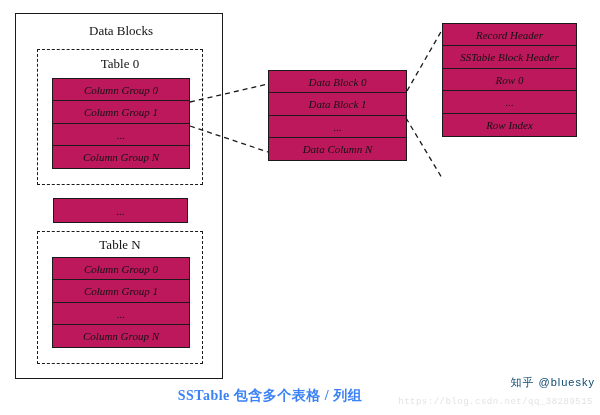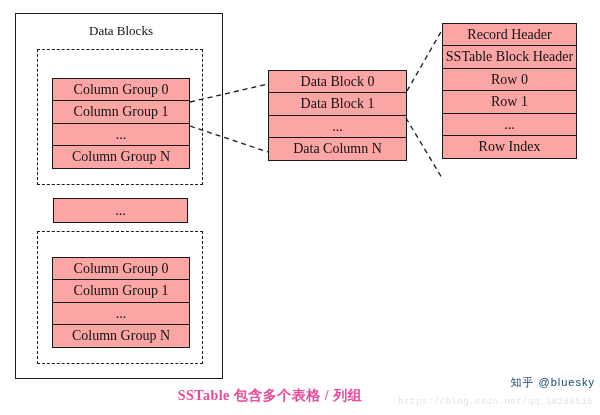--- a/index.html
+++ b/index.html
@@ -26,32 +26,33 @@
   }
   .rows { display: flex; flex-direction: column; }
   .row {
     box-sizing: border-box;
     border: 1.6px solid #1a1a1a;
     margin-top: -1.6px;
     height: 24px;
     display: flex;
     align-items: center;
     justify-content: center;
-    font-size: 14px;
+    font-size: 11px;
     line-height: 14px;
-    background: #fca5a5;
+    background: #be185d;
     white-space: nowrap;
+    font-style: italic;
   }
   .rows .row:first-child { margin-top: 0; }
   .caption {
     font-size: 14px;
     font-weight: 600;
     text-align: center;
     letter-spacing: 0.5px;
-    color: #ec4899;
+    color: #3b82f6;
     white-space: nowrap;
   }
   .wm-brand {
     font-size: 11px;
     color: #0c4a6e;
     text-align: right;
     letter-spacing: 1px;
     white-space: nowrap;
     font-family: "Liberation Sans", "DejaVu Sans", sans-serif;
   }
@@ -67,51 +68,52 @@
 </style>
 </head>
 <body>
 
 <div class="stage">
 
   <div class="abs solid-box" style="left:15px; top:13px; width:208px; height:366px;"></div>
   <div class="abs panel-title" style="left:17px; top:23px; width:208px;">Data Blocks</div>
 
   <div class="abs dashed-box" style="left:37px; top:49px; width:166px; height:136px;"></div>
+  <div class="abs panel-title" style="left:37px; top:56px; width:166px;">Table 0</div>
   <div class="abs rows" style="left:52px; top:78px; width:138px;">
     <div class="row">Column Group 0</div>
     <div class="row">Column Group 1</div>
     <div class="row">...</div>
     <div class="row">Column Group N</div>
   </div>
 
   <div class="abs rows" style="left:53px; top:198px; width:135px;">
     <div class="row" style="height:25px;">...</div>
   </div>
 
   <div class="abs dashed-box" style="left:37px; top:231px; width:166px; height:133px;"></div>
+  <div class="abs panel-title" style="left:37px; top:237px; width:166px;">Table N</div>
   <div class="abs rows" style="left:52px; top:257px; width:138px;">
     <div class="row">Column Group 0</div>
     <div class="row">Column Group 1</div>
     <div class="row">...</div>
     <div class="row">Column Group N</div>
   </div>
 
   <div class="abs rows" style="left:268px; top:70px; width:139px;border-radius:24px;">
     <div class="row">Data Block 0</div>
     <div class="row">Data Block 1</div>
     <div class="row">...</div>
     <div class="row">Data Column N</div>
   </div>
 
   <div class="abs rows" style="left:442px; top:23px; width:135px;">
     <div class="row">Record Header</div>
     <div class="row">SSTable Block Header</div>
     <div class="row">Row 0</div>
-    <div class="row">Row 1</div>
     <div class="row">...</div>
     <div class="row">Row Index</div>
   </div>
 
   <svg class="connectors" width="600" height="415" viewBox="0 0 600 415">
     <line x1="190" y1="102" x2="268" y2="84" stroke="#1a1a1a" stroke-width="1.3" stroke-dasharray="5,4"></line>
     <line x1="190" y1="126" x2="268" y2="152" stroke="#1a1a1a" stroke-width="1.3" stroke-dasharray="5,4"></line>
     <line x1="407" y1="91" x2="442" y2="30" stroke="#1a1a1a" stroke-width="1.3" stroke-dasharray="5,4"></line>
     <line x1="406" y1="118" x2="442" y2="178" stroke="#1a1a1a" stroke-width="1.3" stroke-dasharray="5,4"></line>
   </svg>

